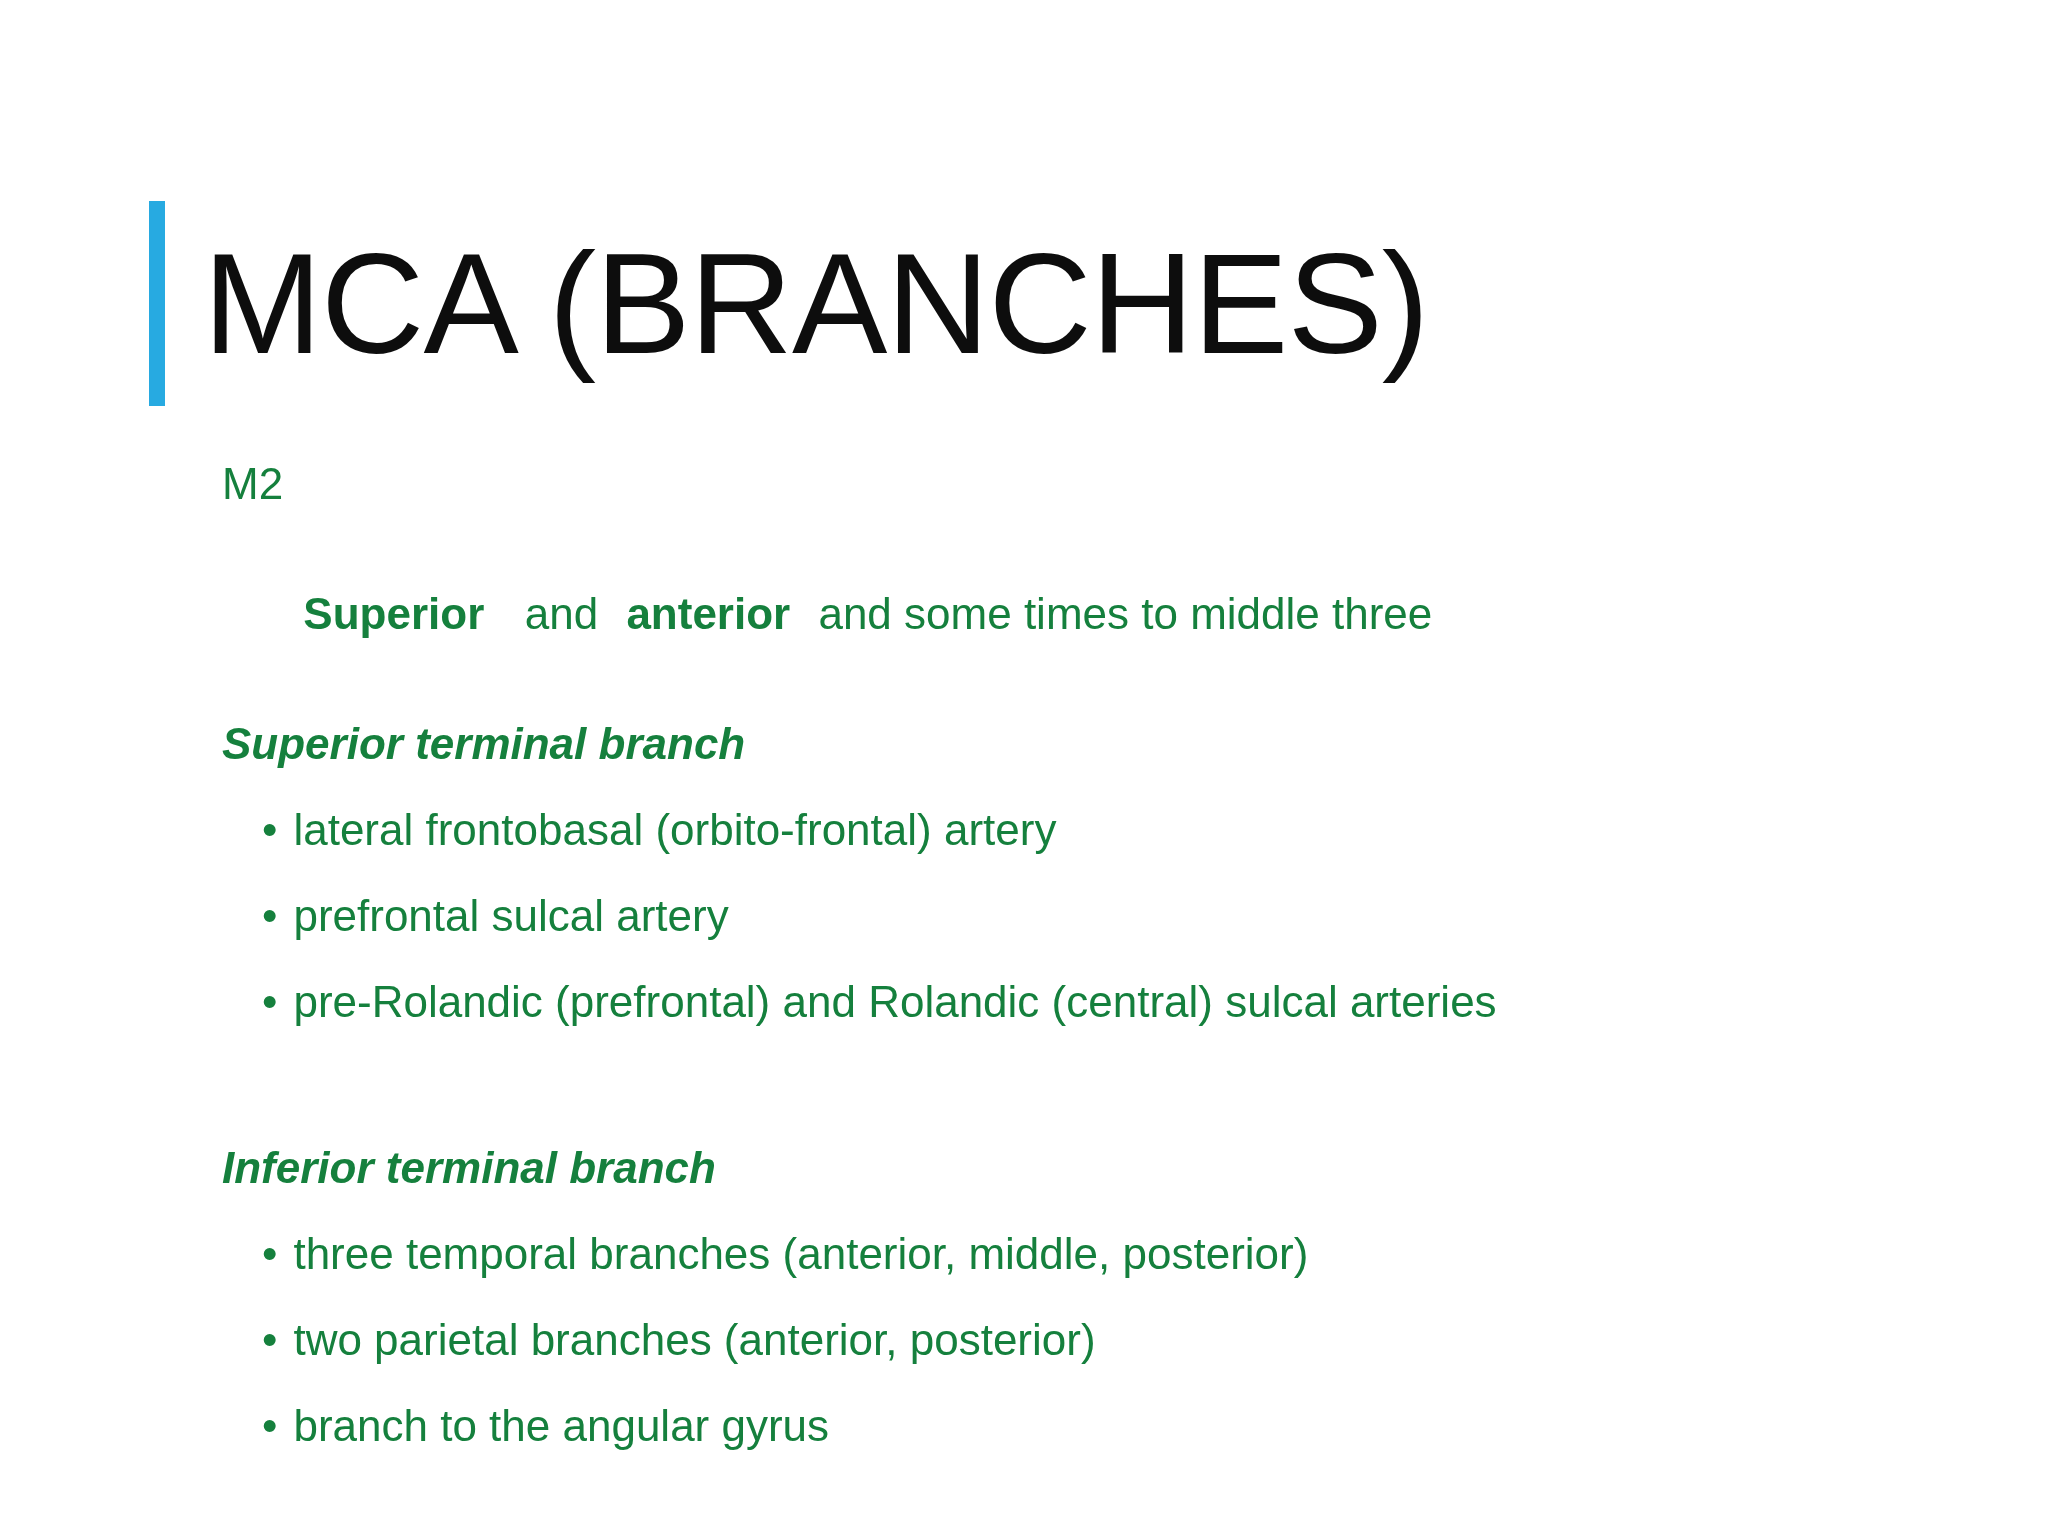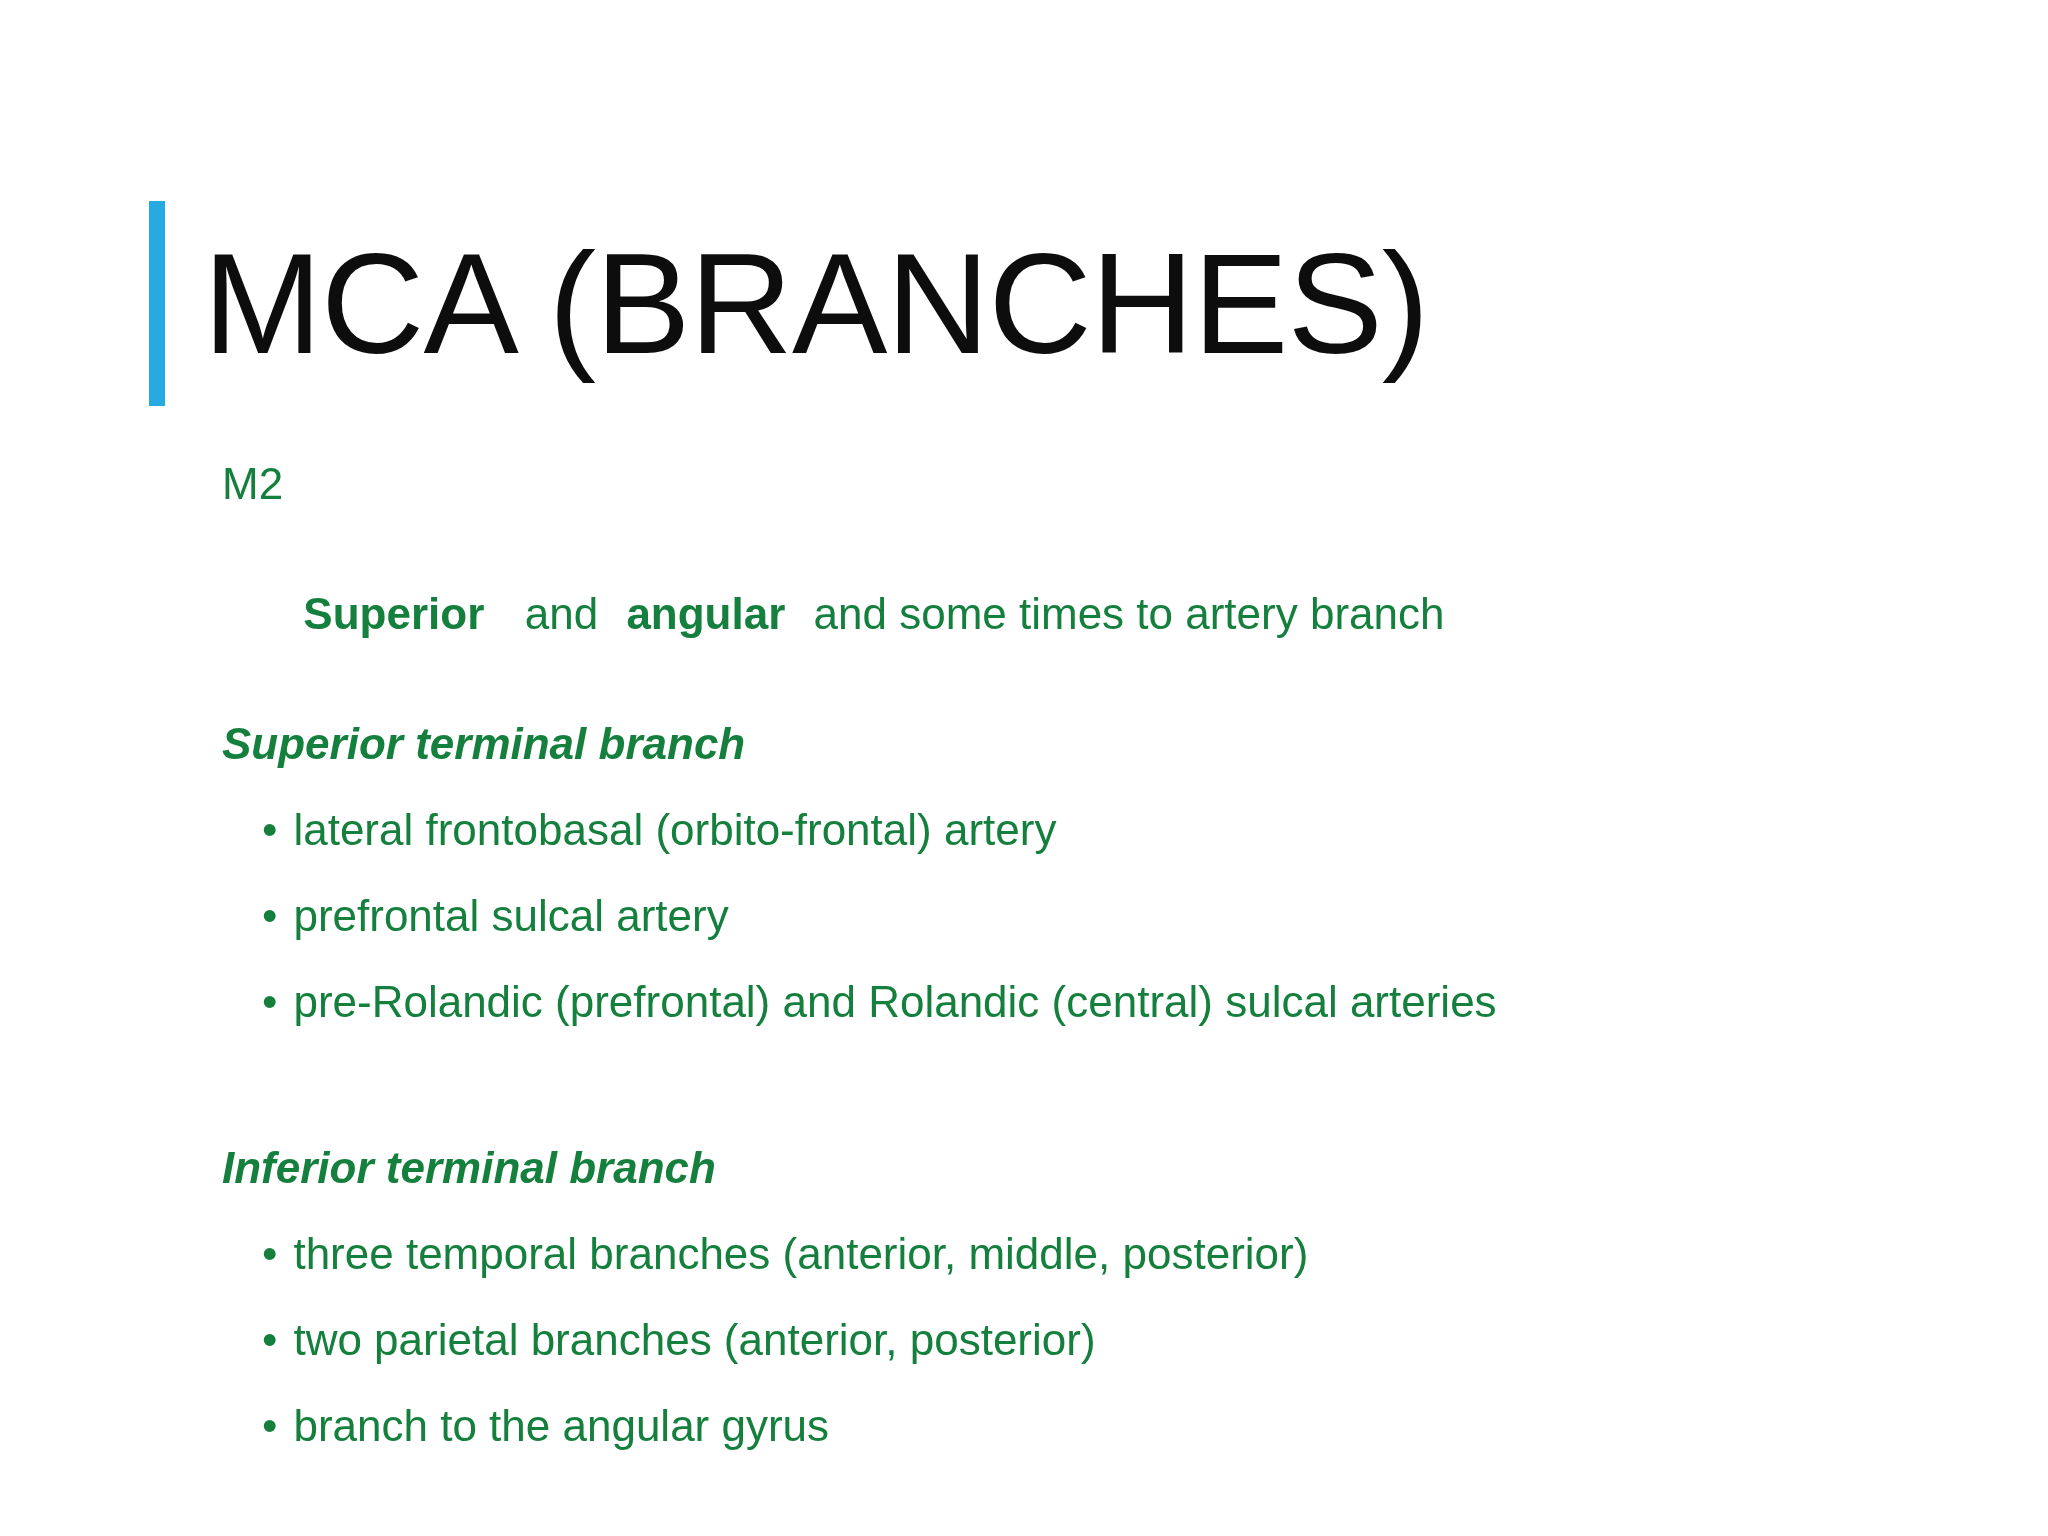--- a/index.html
+++ b/index.html
@@ -80,21 +80,21 @@
   <div class="title-block">
     <div class="title-accent"></div>
     <h1 class="title-text">MCA (BRANCHES)</h1>
   </div>
 
   <div class="body-block">
 
     <div class="line plain">M2</div>
 
     <div class="line bold-mixed">
-      <span class="b">Superior</span><span>  and </span><span class="b">angular</span><span> and some times to artery branch</span>
+      <span class="b">Superior</span><span>  and </span><span class="b">anterior</span><span> and some times to middle three</span>
     </div>
 
     <div class="line bolditalic">Superior terminal branch</div>
 
     <div class="line bullet"><span class="bullet-glyph">•</span><span>lateral frontobasal (orbito-frontal) artery</span></div>
 
     <div class="line bullet"><span class="bullet-glyph">•</span><span>prefrontal sulcal artery</span></div>
 
     <div class="line bullet"><span class="bullet-glyph">•</span><span>pre-Rolandic (prefrontal) and Rolandic (central) sulcal arteries</span></div>
 

